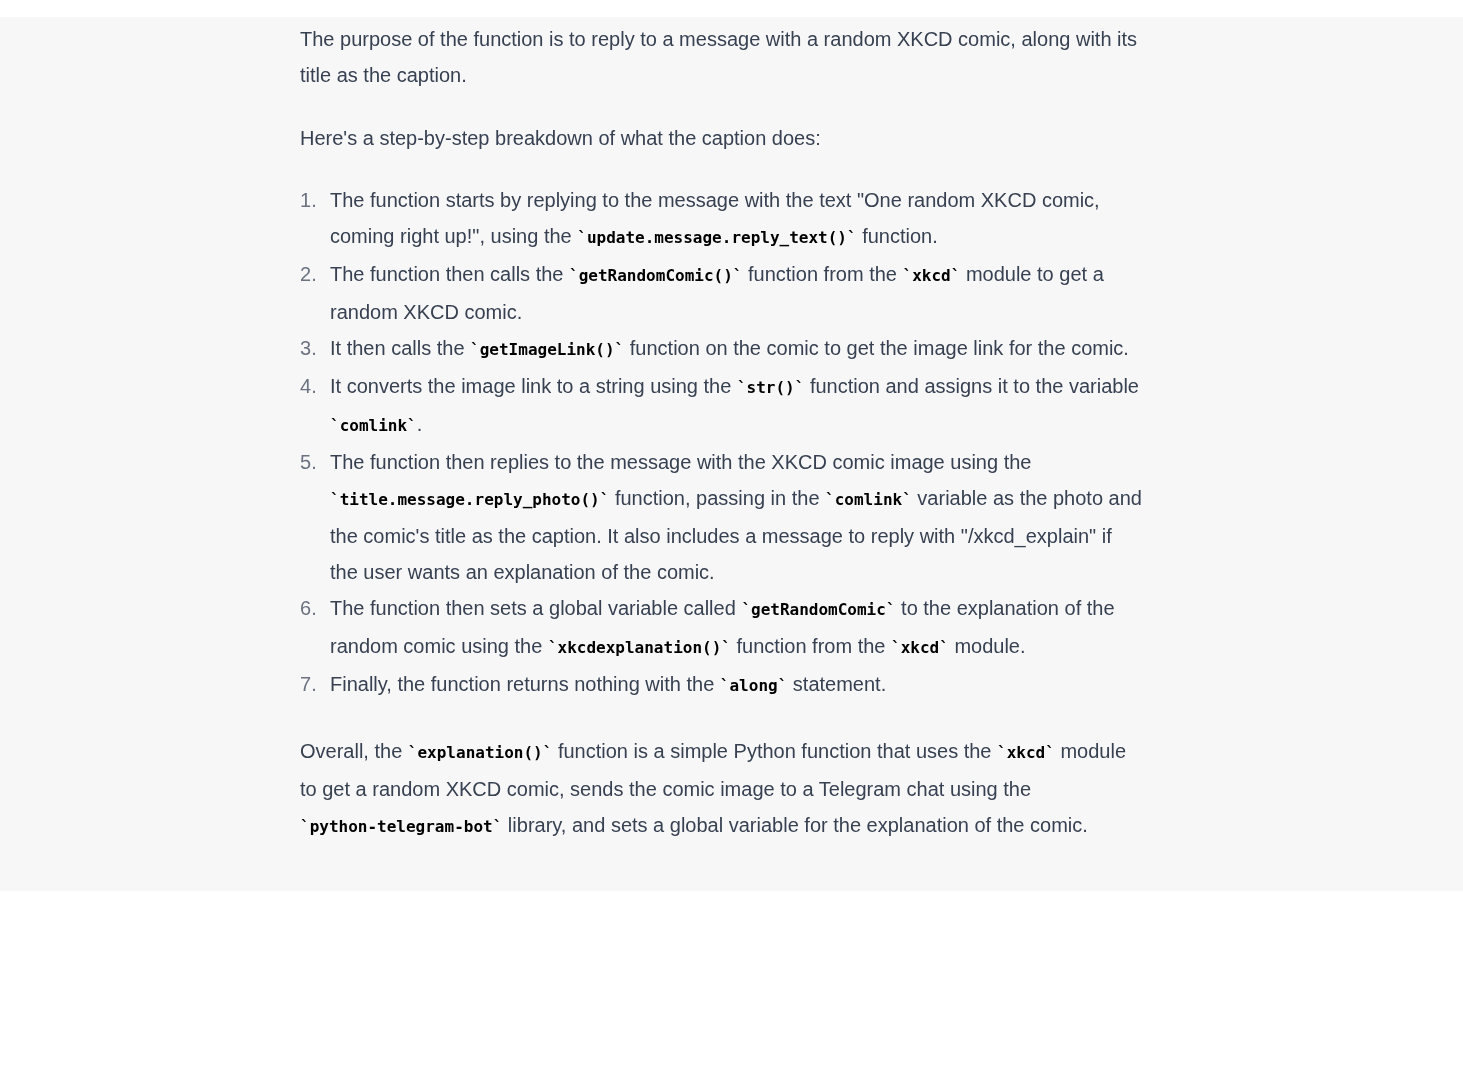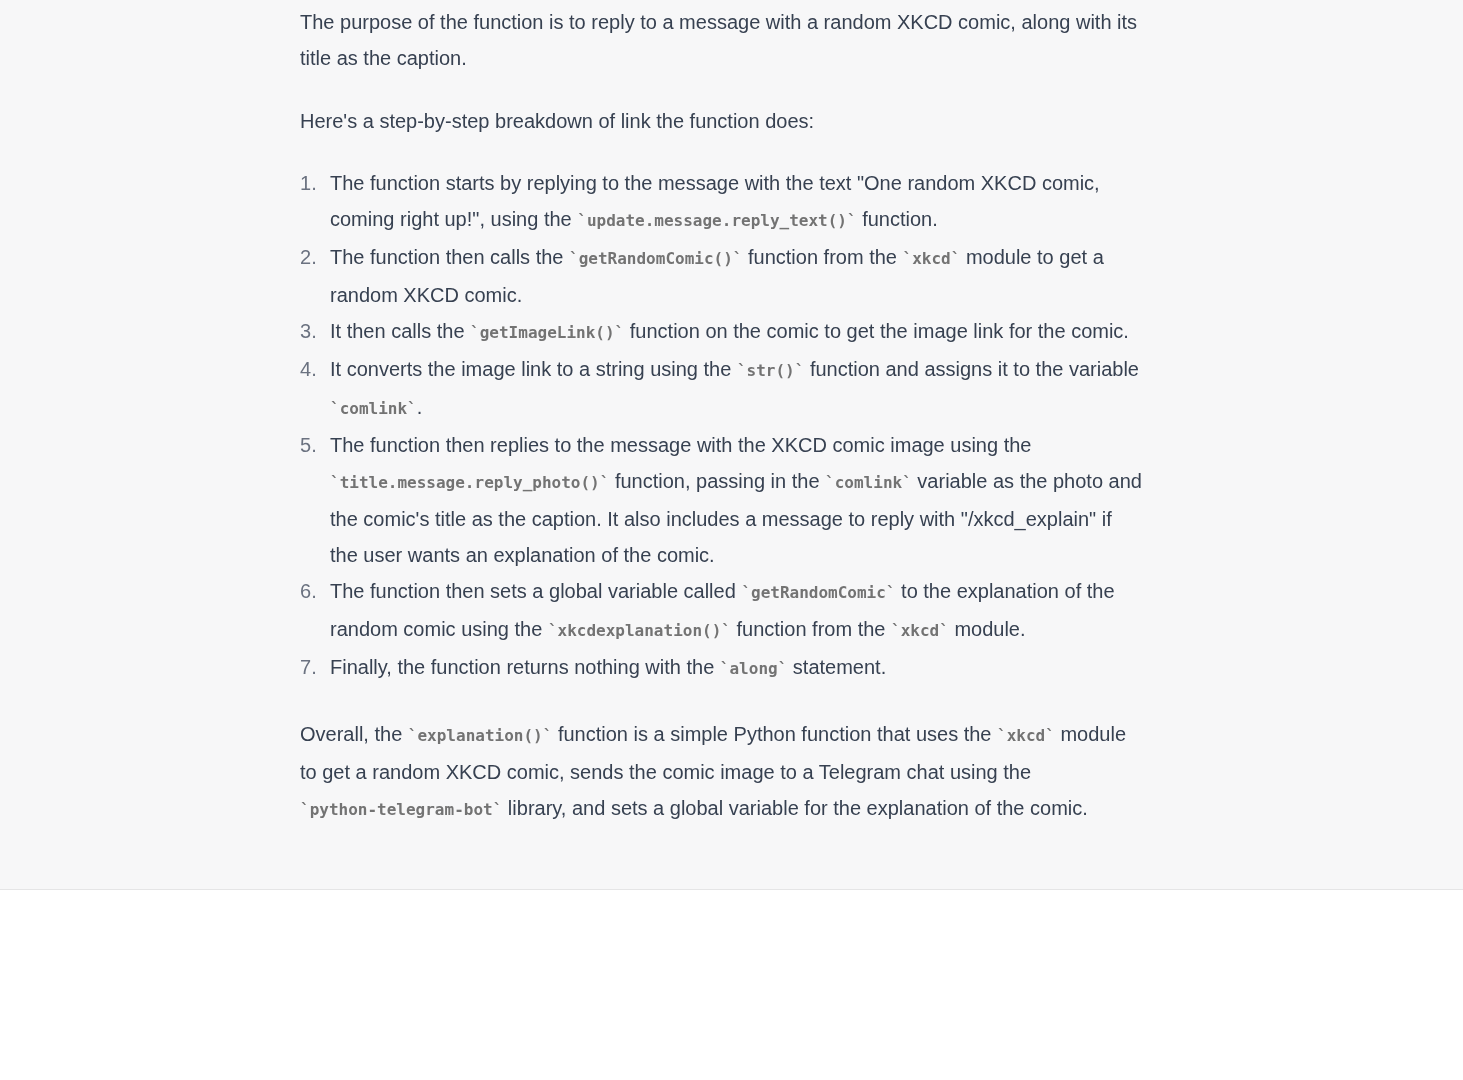--- a/index.html
+++ b/index.html
@@ -11,21 +11,21 @@
     height: 1080px;
     background: #ffffff;
     font-family: "Liberation Sans", sans-serif;
     overflow: hidden;
   }
 
   
   .response-region {
     position: absolute;
     left: 0;
-    top: 0;
+    top: 17px;
     width: 1463px;
     height: 890px;
     background: #f7f7f8;
     border-bottom: 1px solid #e5e5e6;
     box-sizing: border-box;
     overflow: hidden;
   }
 
   .message-body {
     position: absolute;
@@ -75,21 +75,21 @@
     color: #6b7280;
     font-size: 20px;
     line-height: 36px;
   }
 
   
   code.inline {
     font-family: "DejaVu Sans Mono", "Liberation Mono", monospace;
     font-size: 16px;
     font-weight: 700;
-    color: #737373;
+    color: #000000;
     letter-spacing: 0;
     white-space: nowrap;
   }
   code.inline::before { content: "`"; }
   code.inline::after  { content: "`"; }
 
   
   .footer {
     position: absolute;
     left: 0;
@@ -100,21 +100,21 @@
   }
 </style>
 </head>
 <body>
 
 <div class="response-region">
   <div class="message-body">
 
     <p class="para para-intro">The purpose of the function is to reply to a message with a random XKCD comic, along with its title as the caption.</p>
 
-    <p class="para para-lead">Here's a step-by-step breakdown of link the function does:</p>
+    <p class="para para-lead">Here's a step-by-step breakdown of what the caption does:</p>
 
     <ol class="steps">
         <li>The function starts by replying to the message with the text "One random XKCD comic, coming right up!", using the <code class="inline">update.message.reply_text()</code> function.</li>
         <li>The function then calls the <code class="inline">getRandomComic()</code> function from the <code class="inline">xkcd</code> module to get a random XKCD comic.</li>
         <li>It then calls the <code class="inline">getImageLink()</code> function on the comic to get the image link for the comic.</li>
         <li>It converts the image link to a string using the <code class="inline">str()</code> function and assigns it to the variable <code class="inline">comlink</code>.</li>
         <li>The function then replies to the message with the XKCD comic image using the <code class="inline">title.message.reply_photo()</code> function, passing in the <code class="inline">comlink</code> variable as the photo and the comic's title as the caption. It also includes a message to reply with "/xkcd_explain" if the user wants an explanation of the comic.</li>
         <li>The function then sets a global variable called <code class="inline">getRandomComic</code> to the explanation of the random comic using the <code class="inline">xkcdexplanation()</code> function from the <code class="inline">xkcd</code> module.</li>
         <li>Finally, the function returns nothing with the <code class="inline">along</code> statement.</li>
       </ol>

